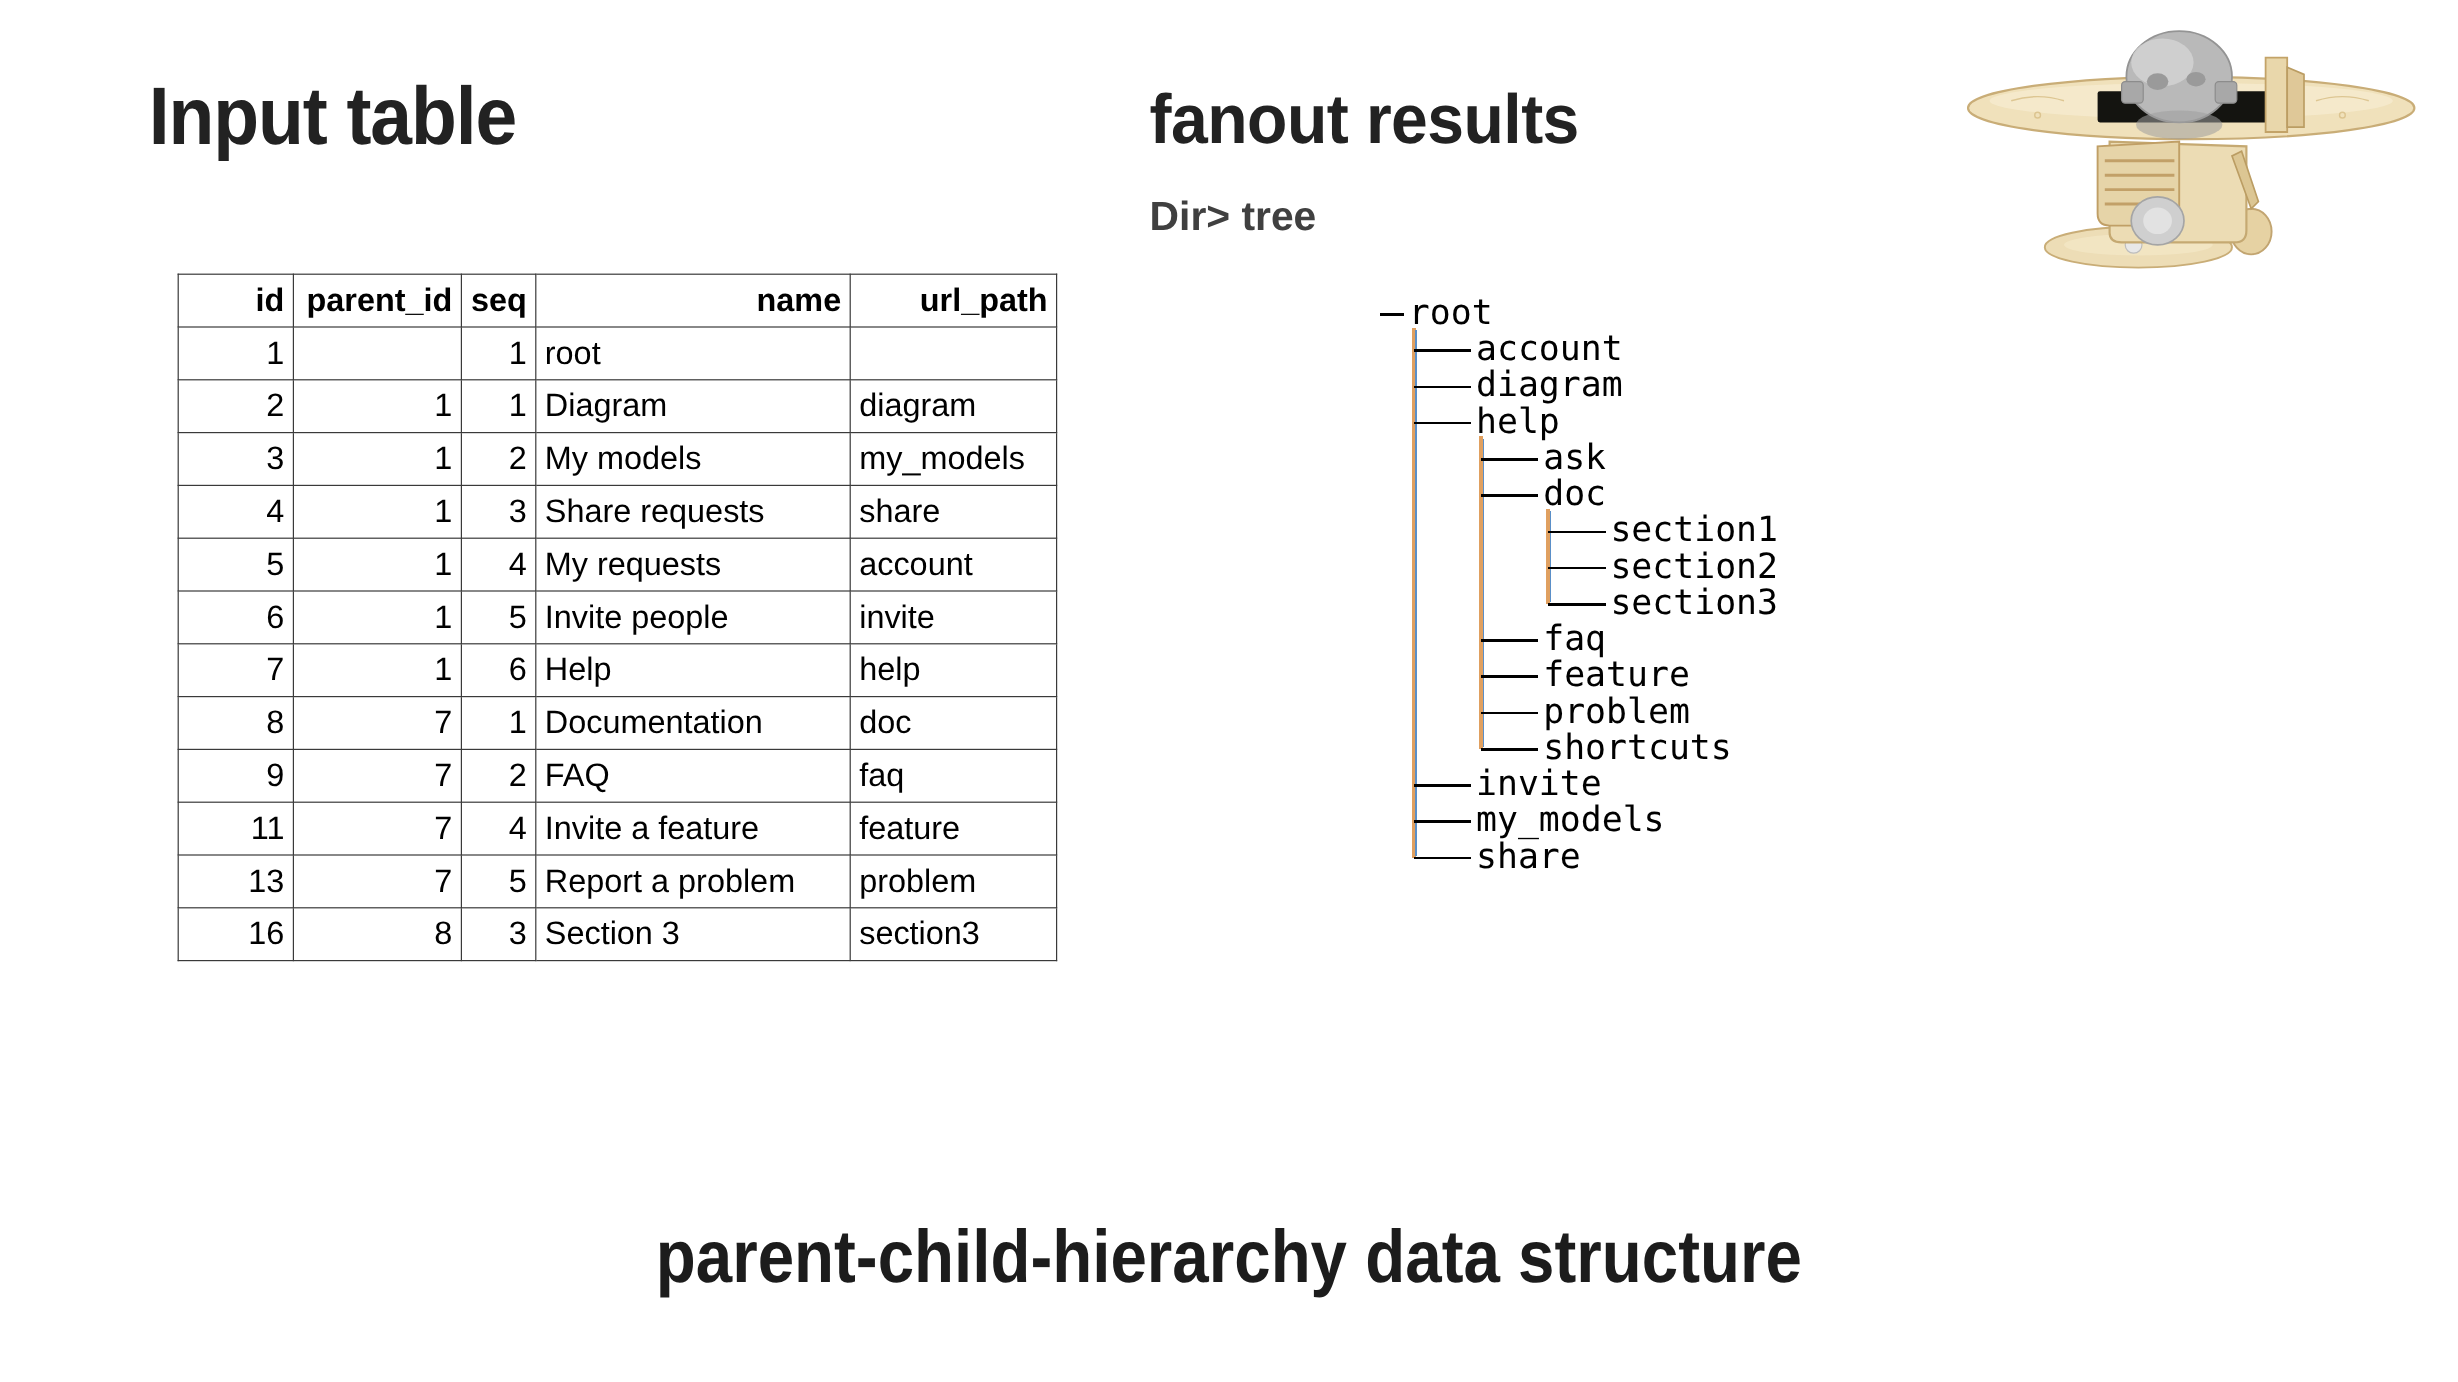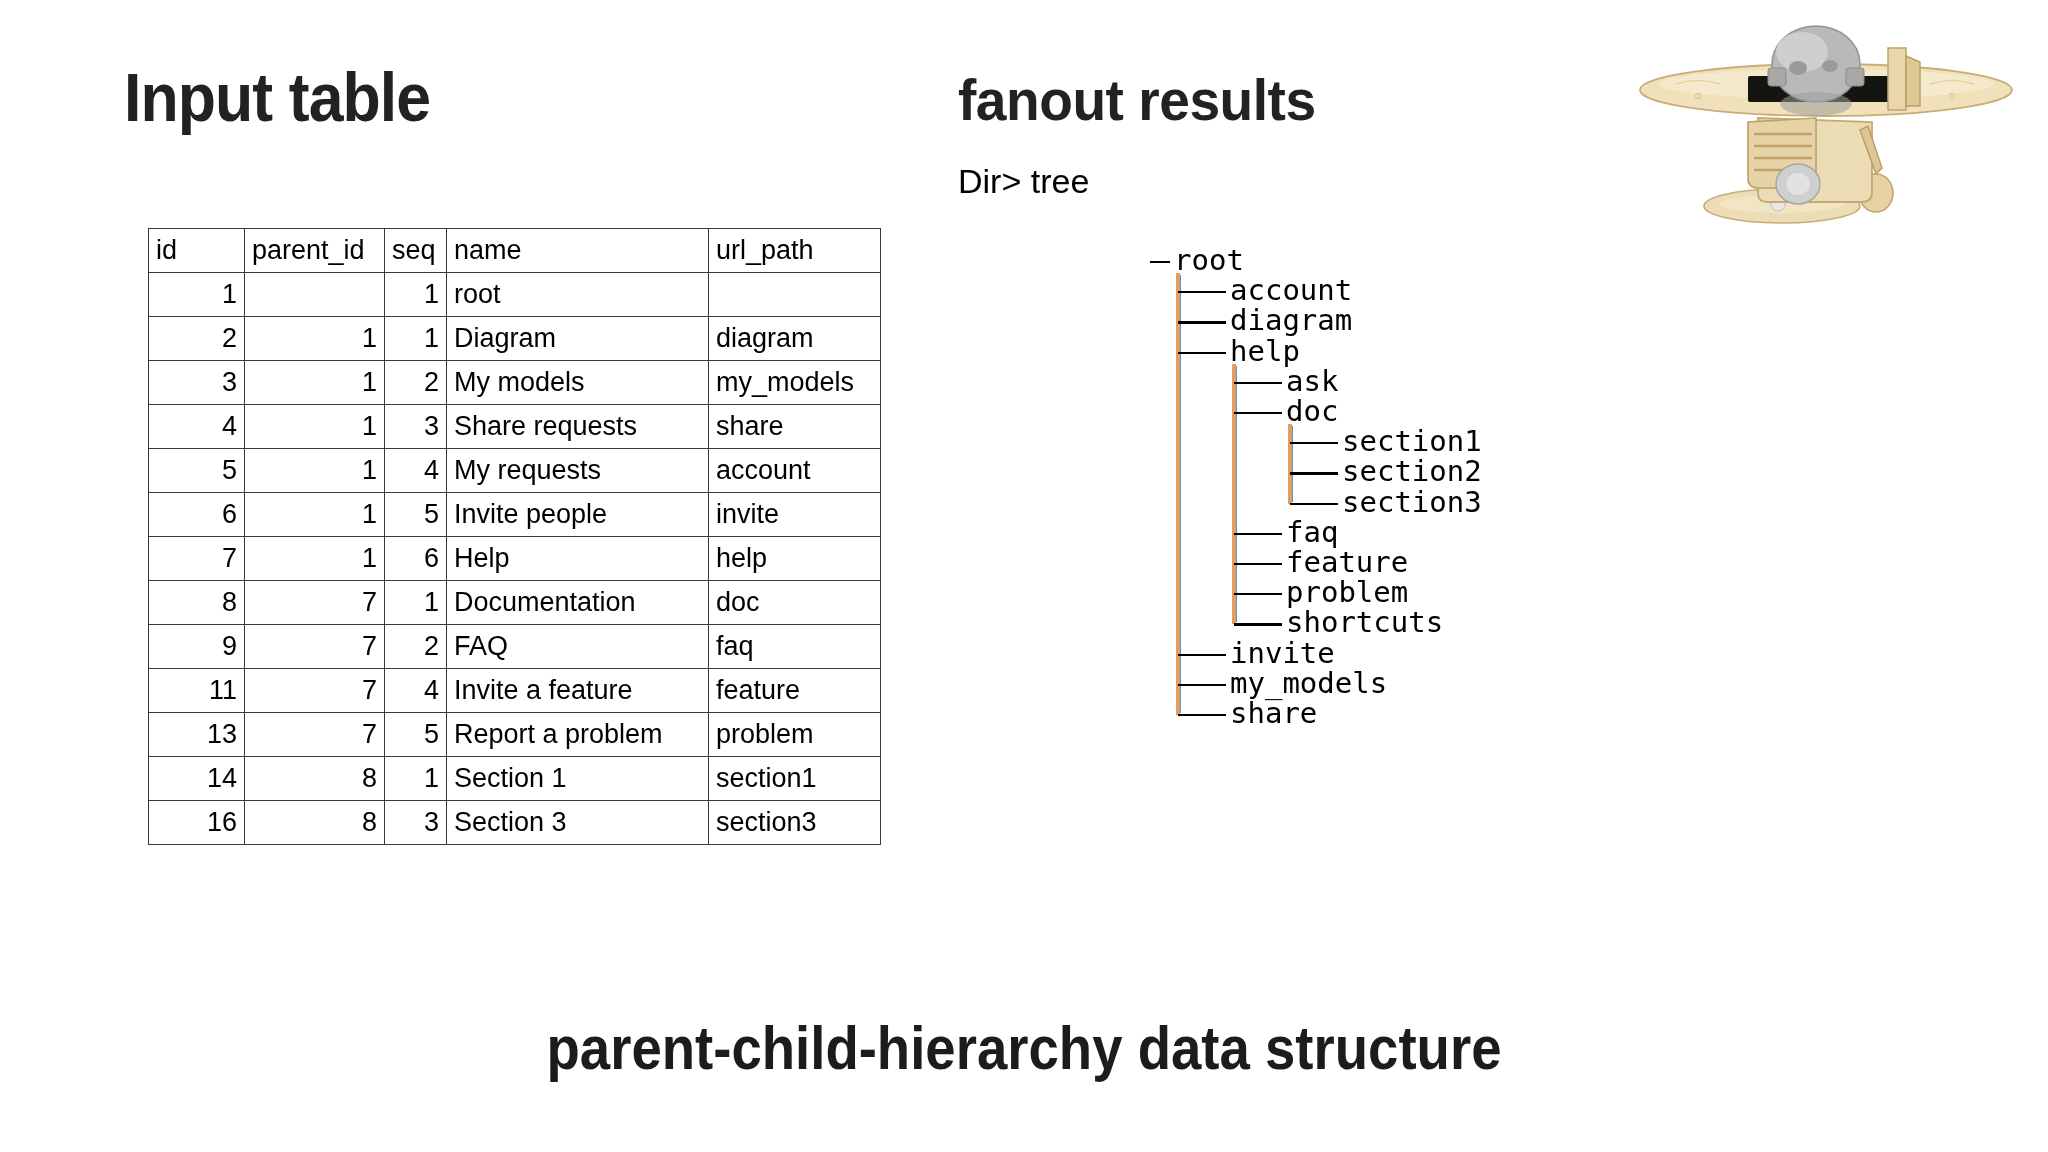--- a/index.html
+++ b/index.html
@@ -39,22 +39,22 @@
     color: #222222;
     transform: scaleX(0.95);
     transform-origin: left top;
     white-space: nowrap;
   }
   .h-dirtree {
     position: absolute;
     left: 958px;
     top: 162px;
     font-size: 34px;
-    font-weight: normal;
-    color: #000000;
+    font-weight: bold;
+    color: #404040;
     white-space: nowrap;
   }
   .h-caption {
     position: absolute;
     left: 0;
     top: 1012px;
     width: 2048px;
     text-align: center;
     font-size: 62px;
     font-weight: bold;
@@ -80,22 +80,22 @@
   table.input-table th,
   table.input-table td {
     border: 1.6px solid #3a3a3a;
     height: 43px;
     padding: 0 7px;
     line-height: 43px;
     overflow: hidden;
     white-space: nowrap;
   }
   table.input-table th {
-    font-weight: normal;
-    text-align: left;
+    font-weight: bold;
+    text-align: right;
     margin-top: 42px;
   }
   .col-id     { width: 96px;  }
   .col-parent { width: 140px; }
   .col-seq    { width: 62px;  }
   .col-name   { width: 262px; }
   .col-url    { width: 172px; }
   td.num { text-align: right; padding-right: 2px; }
   td.txt { text-align: left;  padding-left: 4px;  }
   th.hleft { padding-left: 4px; }
@@ -224,27 +224,20 @@
           <td class="num">4</td>
           <td class="txt">Invite a feature</td>
           <td class="txt">feature</td>
         </tr>
         <tr>
           <td class="num">13</td>
           <td class="num">7</td>
           <td class="num">5</td>
           <td class="txt">Report a problem</td>
           <td class="txt">problem</td>
-        </tr>
-        <tr>
-          <td class="num">14</td>
-          <td class="num">8</td>
-          <td class="num">1</td>
-          <td class="txt">Section 1</td>
-          <td class="txt">section1</td>
         </tr>
         <tr>
           <td class="num">16</td>
           <td class="num">8</td>
           <td class="num">3</td>
           <td class="txt">Section 3</td>
           <td class="txt">section3</td>
         </tr>
       </tbody>
   </table>

